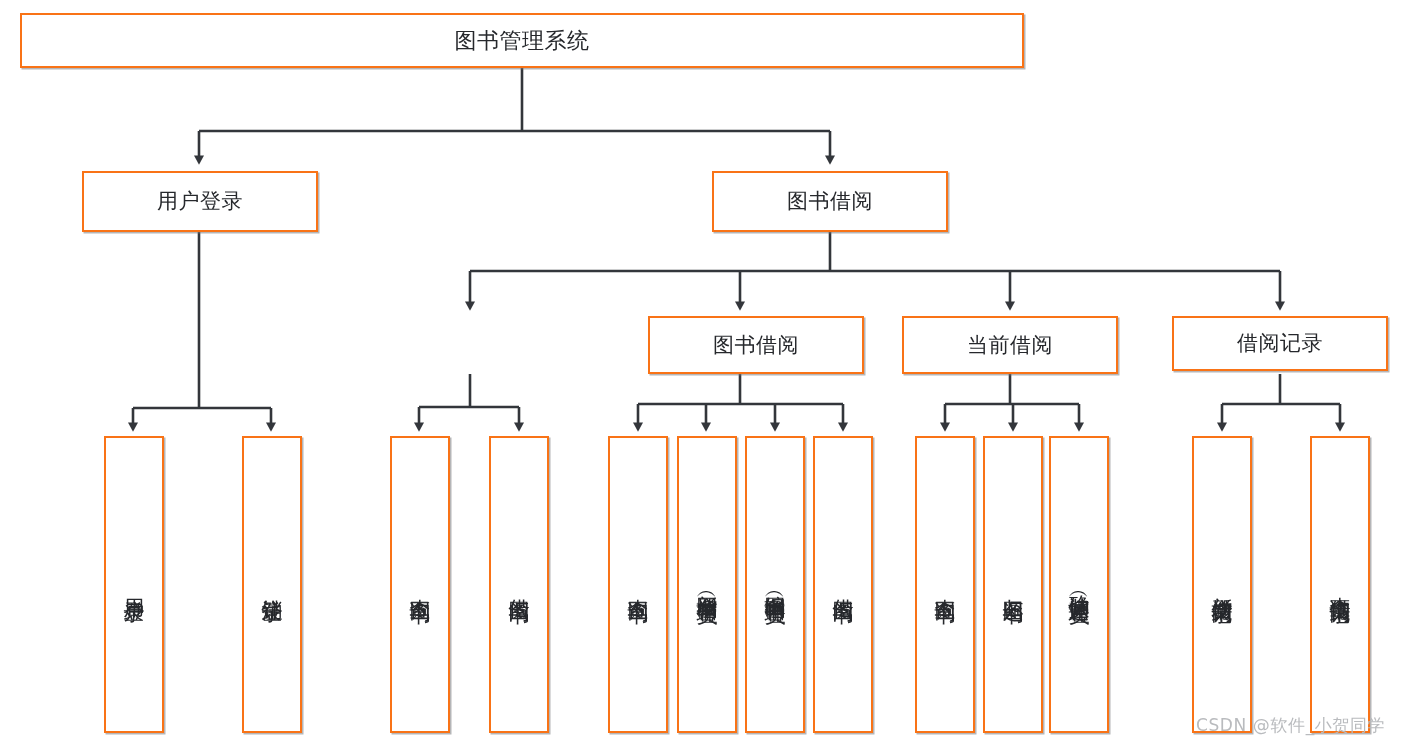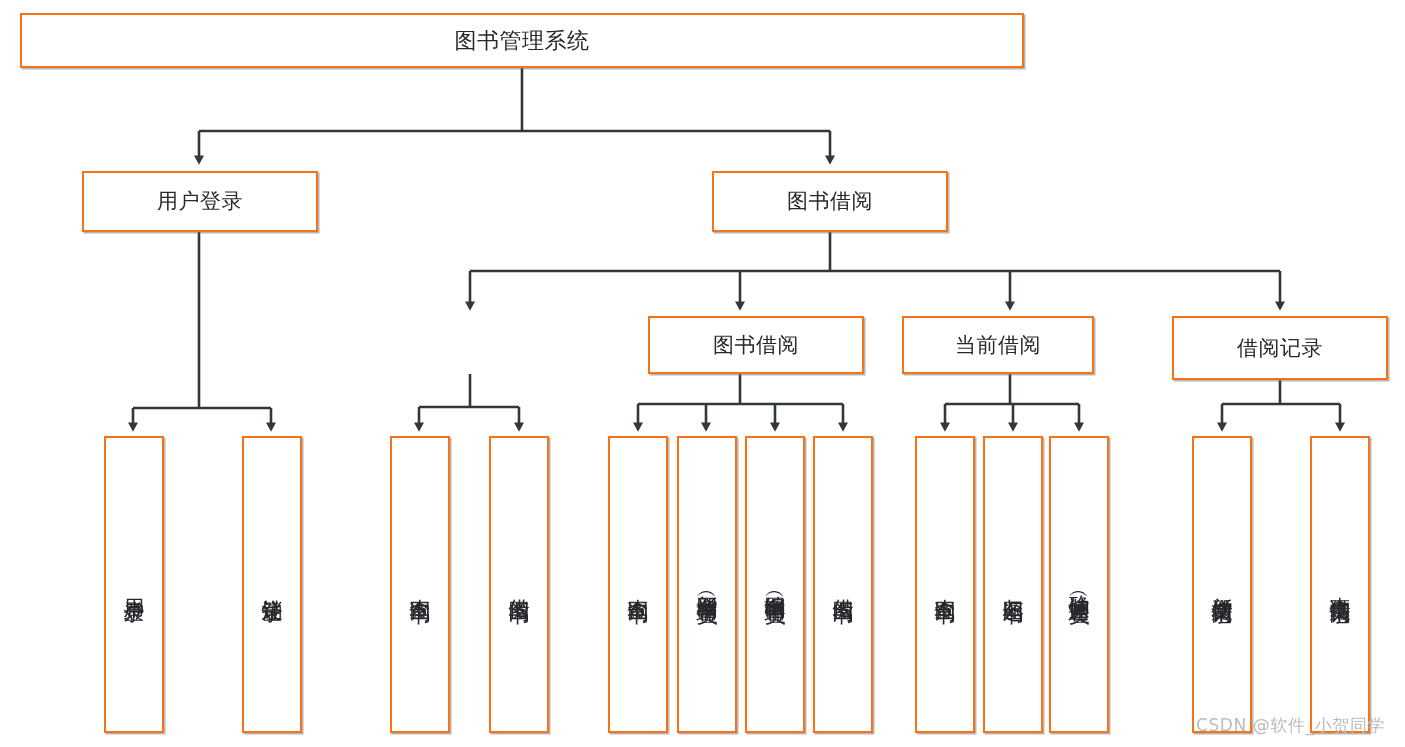--- a/index.html
+++ b/index.html
@@ -134,24 +134,24 @@
   <div class="node h" style="left:82px; top:171px; width:236px; height:61px;">
     <span class="label">用户登录</span>
   </div>
   <div class="node h" style="left:712px; top:171px; width:236px; height:61px;">
     <span class="label">图书借阅</span>
   </div>
 
   <div class="node h" style="left:648px; top:316px; width:216px; height:58px;">
     <span class="label">图书借阅</span>
   </div>
-  <div class="node h" style="left:902px; top:316px; width:192px; height:58px;text-align:right;">
+  <div class="node h" style="left:902px; top:316px; width:216px; height:58px;text-align:right;">
     <span class="label">当前借阅</span>
   </div>
-  <div class="node h" style="left:1172px; top:316px; width:216px; height:64px;">
+  <div class="node h" style="left:1172px; top:316px; width:216px; height:55px;">
     <span class="label">借阅记录</span>
   </div>
 
   <div class="node v" style="left:104px; top:436px; width:60px; height:297px;">
     <span class="label">用户登录</span>
   </div>
   <div class="node v" style="left:242px; top:436px; width:60px; height:297px;">
     <span class="label">注销登录</span>
   </div>
 

